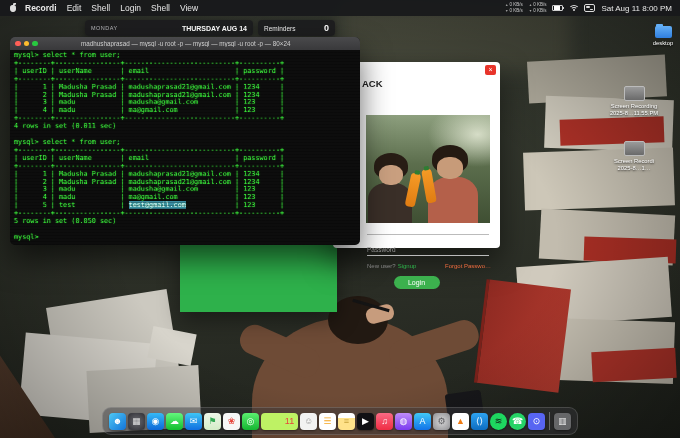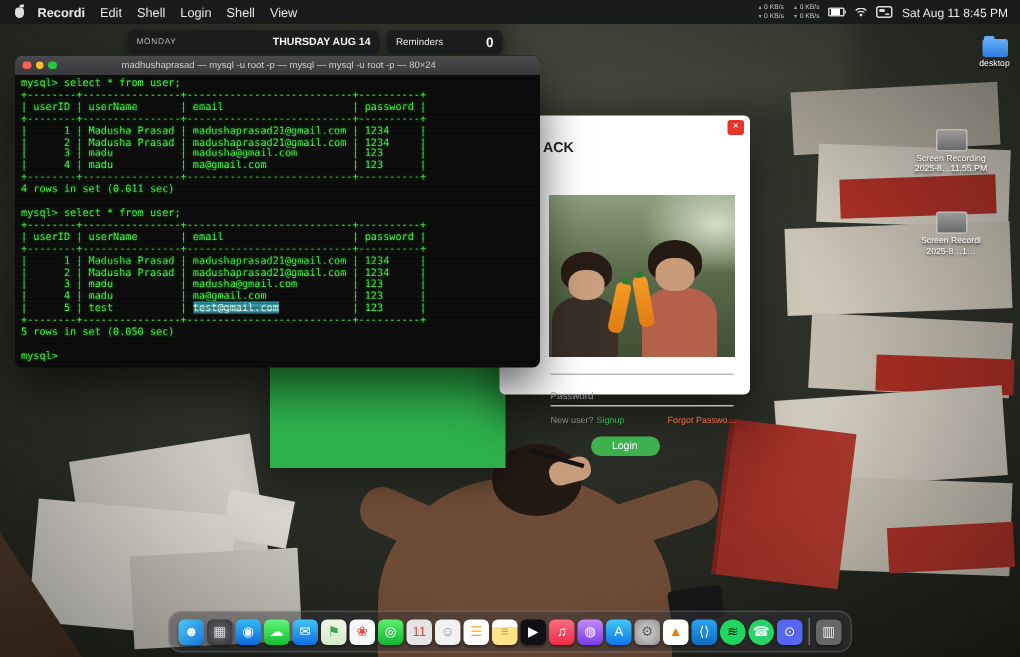--- a/index.html
+++ b/index.html
@@ -85,21 +85,21 @@
   .sel{background:#3b8ea5;color:#eaffff}
   .scanlines{position:absolute;left:0;right:0;top:13px;bottom:0;pointer-events:none;
     background:repeating-linear-gradient(0deg,rgba(0,0,0,.22) 0 1px,transparent 1px 3px)}
 
   
   #app-green{position:absolute;left:180px;top:238px;width:157px;height:74px;z-index:20;
     background:#2eb14b;box-shadow:0 8px 20px rgba(0,0,0,.4)}
   #app-green::before{content:"";position:absolute;left:0;right:0;top:0;height:4px;background:#f2f2f2}
 
   
-  #login{position:absolute;left:333px;top:77px;width:167px;height:186px;z-index:30;
+  #login{position:absolute;left:333px;top:62px;width:167px;height:186px;z-index:30;
     background:#fff;border-radius:4px;box-shadow:0 14px 30px rgba(0,0,0,.5)}
   #login .close{position:absolute;top:3px;right:4px;width:11px;height:10px;background:#e8342a;
     color:#fff;font-size:7px;line-height:10px;text-align:center;border-radius:2px;cursor:default}
   .login-title{position:absolute;left:29px;top:16px;font-size:9.5px;font-weight:bold;color:#222}
   .photo{position:absolute;left:33px;top:53px;width:124px;height:108px;overflow:hidden;
     background:linear-gradient(180deg,#8d9f7e 0%,#5c6e4d 45%,#3f4f33 100%)}
   .photo div{position:absolute}
   .ph-light{left:50%;top:-12%;width:80%;height:60%;background:radial-gradient(closest-side,rgba(230,235,215,.85),rgba(230,235,215,0))}
   .k1h{left:8px;top:38px;width:34px;height:26px;background:#281d15;border-radius:50% 50% 40% 40%}
   .k1f{left:13px;top:50px;width:24px;height:20px;background:#c99f7f;border-radius:45%}
@@ -192,21 +192,21 @@
       <div><span class="arr">▲</span><span>0 KB/s</span></div>
       <div><span class="arr">▼</span><span>0 KB/s</span></div>
     </div>
     <div class="batt"></div>
     <div class="wifi">
         <i class="w1"></i>
         <i class="w2"></i>
         <i class="w3"></i>
       </div>
     <div class="cc"></div>
-    <span class="clock"><span>Sat Aug 11</span> <span>8:45 PM</span></span>
+    <span class="clock"><span>Sat Aug 11</span> <span>8:00 PM</span></span>
   </div>
 </div>
 
 <div class="widget cal">
   <span class="cal-day">MONDAY</span>
   <span class="cal-event">THURSDAY AUG 14</span>
 </div>
 <div class="widget rem">
   <span class="rem-title">Reminders</span>
   <span class="rem-count">0</span>
@@ -289,21 +289,21 @@
 
 <div id="dock">
     <div class="dock-icon" style="background: linear-gradient(135deg, rgb(78, 201, 245), rgb(19, 116, 216)); color: rgb(255, 255, 255);">☻</div>
     <div class="dock-icon" style="background: radial-gradient(rgb(106, 106, 112), rgb(46, 46, 51)); color: rgb(221, 221, 221);">▦</div>
     <div class="dock-icon" style="background: linear-gradient(rgb(53, 185, 245), rgb(13, 104, 216)); color: rgb(255, 255, 255);">◉</div>
     <div class="dock-icon" style="background: linear-gradient(rgb(99, 247, 125), rgb(18, 189, 46)); color: rgb(255, 255, 255);">☁</div>
     <div class="dock-icon" style="background: linear-gradient(rgb(62, 197, 245), rgb(15, 111, 224)); color: rgb(255, 255, 255);">✉</div>
     <div class="dock-icon" style="background: linear-gradient(rgb(238, 246, 232), rgb(212, 236, 200)); color: rgb(52, 168, 83);">⚑</div>
     <div class="dock-icon" style="background: rgb(247, 247, 247); color: rgb(232, 69, 60);">❀</div>
     <div class="dock-icon" style="background: linear-gradient(rgb(91, 240, 111), rgb(20, 181, 49)); color: rgb(255, 255, 255);">◎</div>
-    <div class="dock-icon" style="background: #e5e5e5; color: rgb(232, 69, 60);">11</div>
+    <div class="dock-icon" style="background: #bef264; color: rgb(232, 69, 60); padding-left: 20px;">11</div>
     <div class="dock-icon" style="background: rgb(242, 242, 242); color: rgb(154, 154, 154);">☺</div>
     <div class="dock-icon" style="background: rgb(255, 255, 255); color: rgb(245, 166, 35);">☰</div>
     <div class="dock-icon" style="background: linear-gradient(rgb(255, 255, 255) 30%, rgb(255, 226, 138) 30%); color: rgb(199, 162, 60);">≡</div>
     <div class="dock-icon" style="background: rgb(16, 16, 20); color: rgb(255, 255, 255);">▶</div>
     <div class="dock-icon" style="background: linear-gradient(rgb(252, 106, 132), rgb(239, 45, 68)); color: rgb(255, 255, 255);">♫</div>
     <div class="dock-icon" style="background: linear-gradient(rgb(192, 140, 247), rgb(123, 59, 240)); color: rgb(255, 255, 255);">◍</div>
     <div class="dock-icon" style="background: linear-gradient(rgb(65, 200, 247), rgb(17, 115, 232)); color: rgb(255, 255, 255);">A</div>
     <div class="dock-icon" style="background: radial-gradient(rgb(216, 216, 216), rgb(142, 142, 146)); color: rgb(90, 90, 94);">⚙</div>
     <div class="dock-icon" style="background: rgb(255, 255, 255); color: rgb(240, 123, 18);">▲</div>
     <div class="dock-icon" style="background: linear-gradient(rgb(45, 163, 242), rgb(13, 108, 192)); color: rgb(255, 255, 255);">⟨⟩</div>

